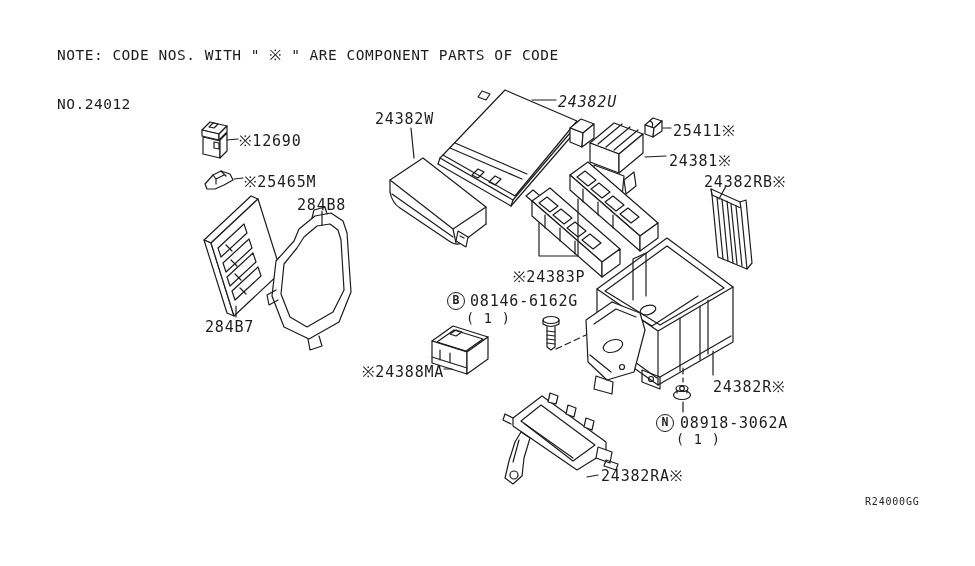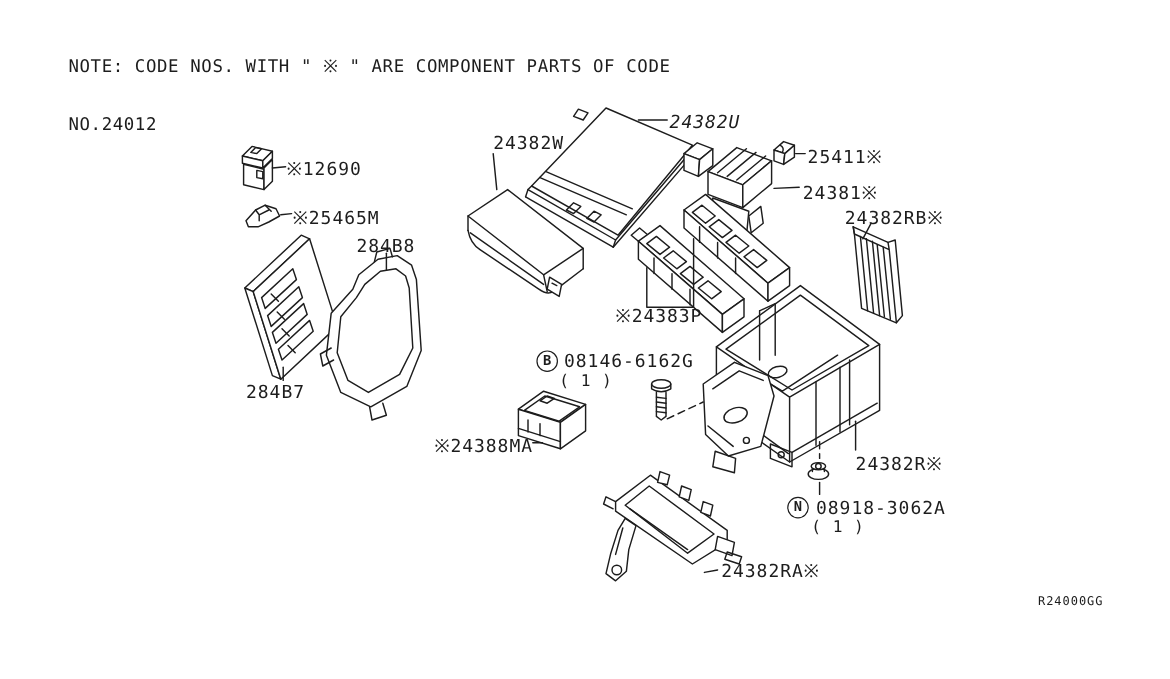--- a/index.html
+++ b/index.html
@@ -196,26 +196,26 @@
     </g>
   </svg>
 
   <div class="note" style="left:57px;top:44px;">NOTE: CODE NOS. WITH " ※ " ARE COMPONENT PARTS OF CODE</div>
   <div class="note" style="left:57px;top:60px;margin-top:36px;">NO.24012</div>
 
   <div class="lbl" style="left:239px;top:130px;">※12690</div>
   <div class="lbl" style="left:244px;top:171px;">※25465M</div>
   <div class="lbl" style="left:297px;top:196px;">284B8</div>
   <div class="lbl" style="left:205px;top:318px;">284B7</div>
-  <div class="lbl" style="left:375px;top:110px;margin-left:36px;">24382W</div>
+  <div class="lbl" style="left:375px;top:110px;">24382W</div>
   <div class="lbl" style="left:558px;top:93px;font-style:italic;">24382U</div>
   <div class="lbl" style="left:673px;top:120px;">25411※</div>
   <div class="lbl" style="left:669px;top:150px;">24381※</div>
   <div class="lbl" style="left:704px;top:171px;">24382RB※</div>
-  <div class="lbl" style="left:513px;top:252px;">※24383P</div>
+  <div class="lbl" style="left:513px;top:266px;">※24383P</div>
   <div class="lbl" style="left:362px;top:361px;">※24388MA</div>
   <div class="lbl" style="left:693px;top:376px;margin-left:20px;">24382R※</div>
   <div class="lbl" style="left:601px;top:465px;">24382RA※</div>
 
   <span class="circ" style="left:447px;top:292px;">B</span>
   <div class="lbl" style="left:470px;top:292px;text-align:center;">08146-6162G</div>
   <div class="qty" style="left:466px;top:310px;">( 1 )</div>
 
   <span class="circ" style="left:656px;top:414px;">N</span>
   <div class="lbl" style="left:680px;top:414px;">08918-3062A</div>

